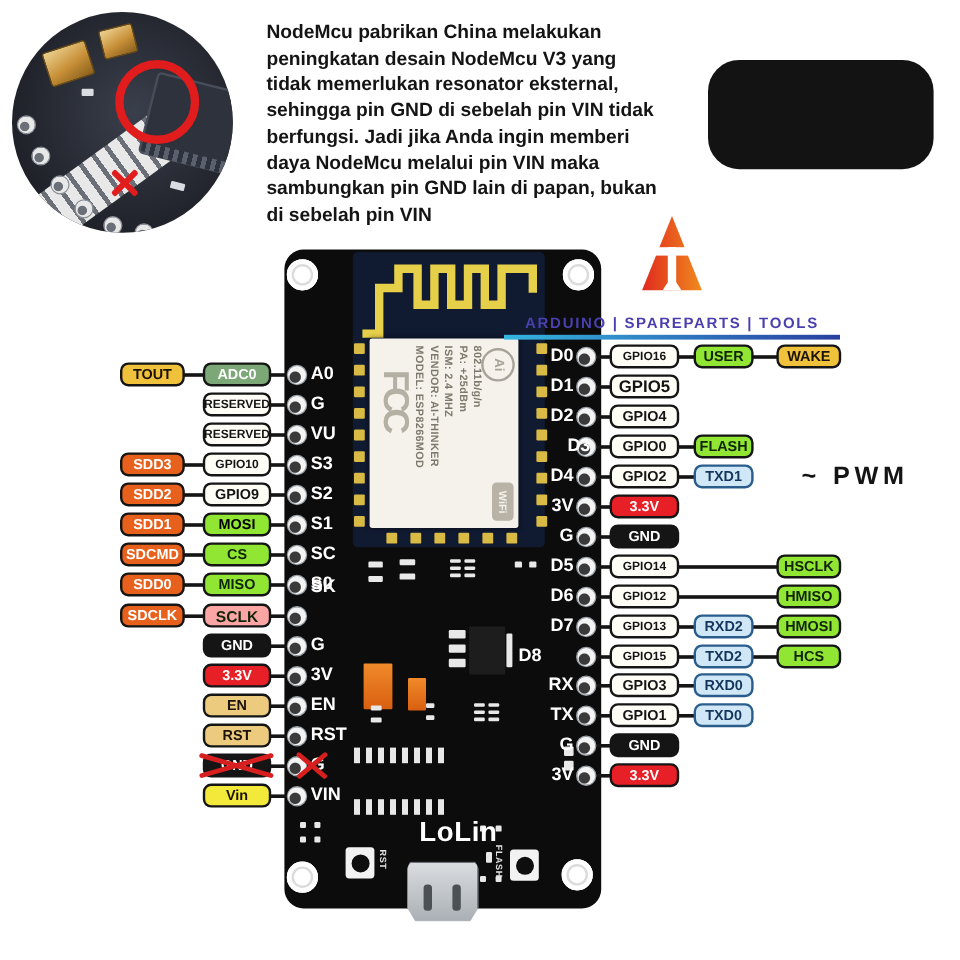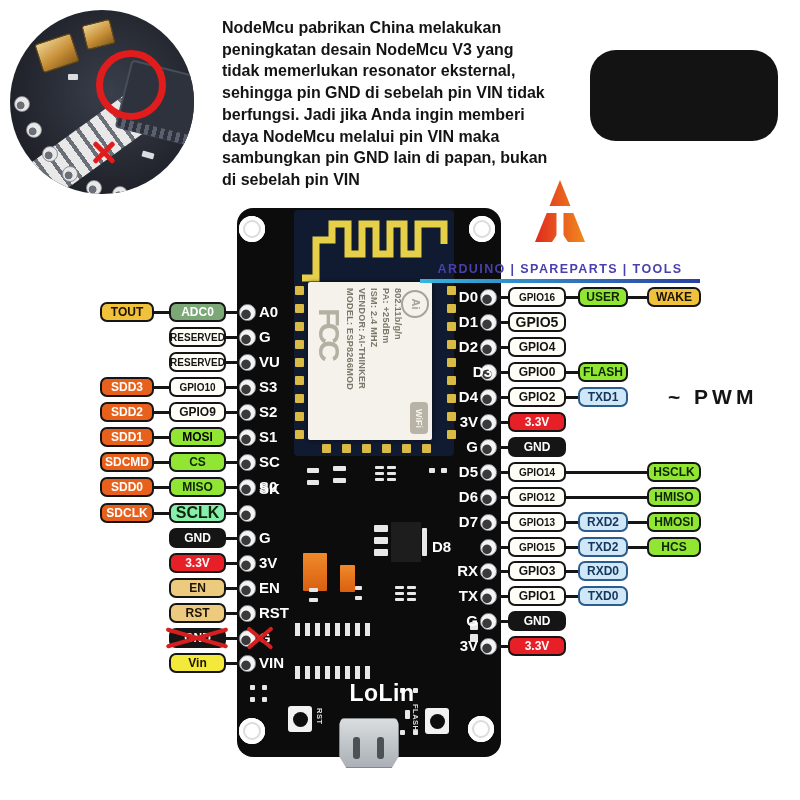--- a/index.html
+++ b/index.html
@@ -302,21 +302,21 @@
     <div class="pin-box" style="left: 169px; top: 452px; width: 57px; background: rgb(144, 230, 51); color: rgb(16, 36, 8); border-color: rgb(21, 21, 21); font-size: 12px;">CS</div>
     <div class="screw" style="left: 238.5px; top: 453.5px;"></div>
     <div class="pin-name" style="left: 259px; top: 453px;">SC</div>
     <div class="pin-line" style="left: 120px; top: 486px; width: 127px;"></div>
     <div class="pin-box" style="left: 100px; top: 477px; width: 54px; background: rgb(232, 97, 28); color: rgb(255, 255, 255); border-color: rgb(21, 21, 21); font-size: 12px;">SDD0</div>
     <div class="pin-box" style="left: 169px; top: 477px; width: 57px; background: rgb(144, 230, 51); color: rgb(16, 36, 8); border-color: rgb(21, 21, 21); font-size: 12px;">MISO</div>
     <div class="screw" style="left: 238.5px; top: 478.5px;"></div>
     <div class="pin-name" style="left: 259px; top: 478px;">S0</div>
     <div class="pin-line" style="left: 120px; top: 512px; width: 127px;"></div>
     <div class="pin-box" style="left: 100px; top: 503px; width: 54px; background: rgb(232, 97, 28); color: rgb(255, 255, 255); border-color: rgb(21, 21, 21); font-size: 12px;">SDCLK</div>
-    <div class="pin-box" style="left: 169px; top: 503px; width: 57px; background: #86efac; color: rgb(16, 36, 8); border-color: rgb(21, 21, 21); font-size: 16px;">SCLK</div>
+    <div class="pin-box" style="left: 169px; top: 503px; width: 57px; background: #fca5a5; color: rgb(16, 36, 8); border-color: rgb(21, 21, 21); font-size: 13px;">SCLK</div>
     <div class="screw" style="left: 238.5px; top: 504.5px;"></div>
     <div class="pin-name" style="left: 259px; top: 480px;">SK</div>
     <div class="pin-line" style="left: 190px; top: 537px; width: 57px;"></div>
     <div class="pin-box" style="left: 169px; top: 528px; width: 57px; background: rgb(21, 21, 21); color: rgb(255, 255, 255); border-color: rgb(21, 21, 21); font-size: 12px;">GND</div>
     <div class="screw" style="left: 238.5px; top: 529.5px;"></div>
     <div class="pin-name" style="left: 259px; top: 529px;">G</div>
     <div class="pin-line" style="left: 190px; top: 562px; width: 57px;"></div>
     <div class="pin-box" style="left: 169px; top: 553px; width: 57px; background: rgb(231, 31, 38); color: rgb(255, 255, 255); border-color: rgb(21, 21, 21); font-size: 12px;">3.3V</div>
     <div class="screw" style="left: 238.5px; top: 554.5px;"></div>
     <div class="pin-name" style="left: 259px; top: 554px;">3V</div>

